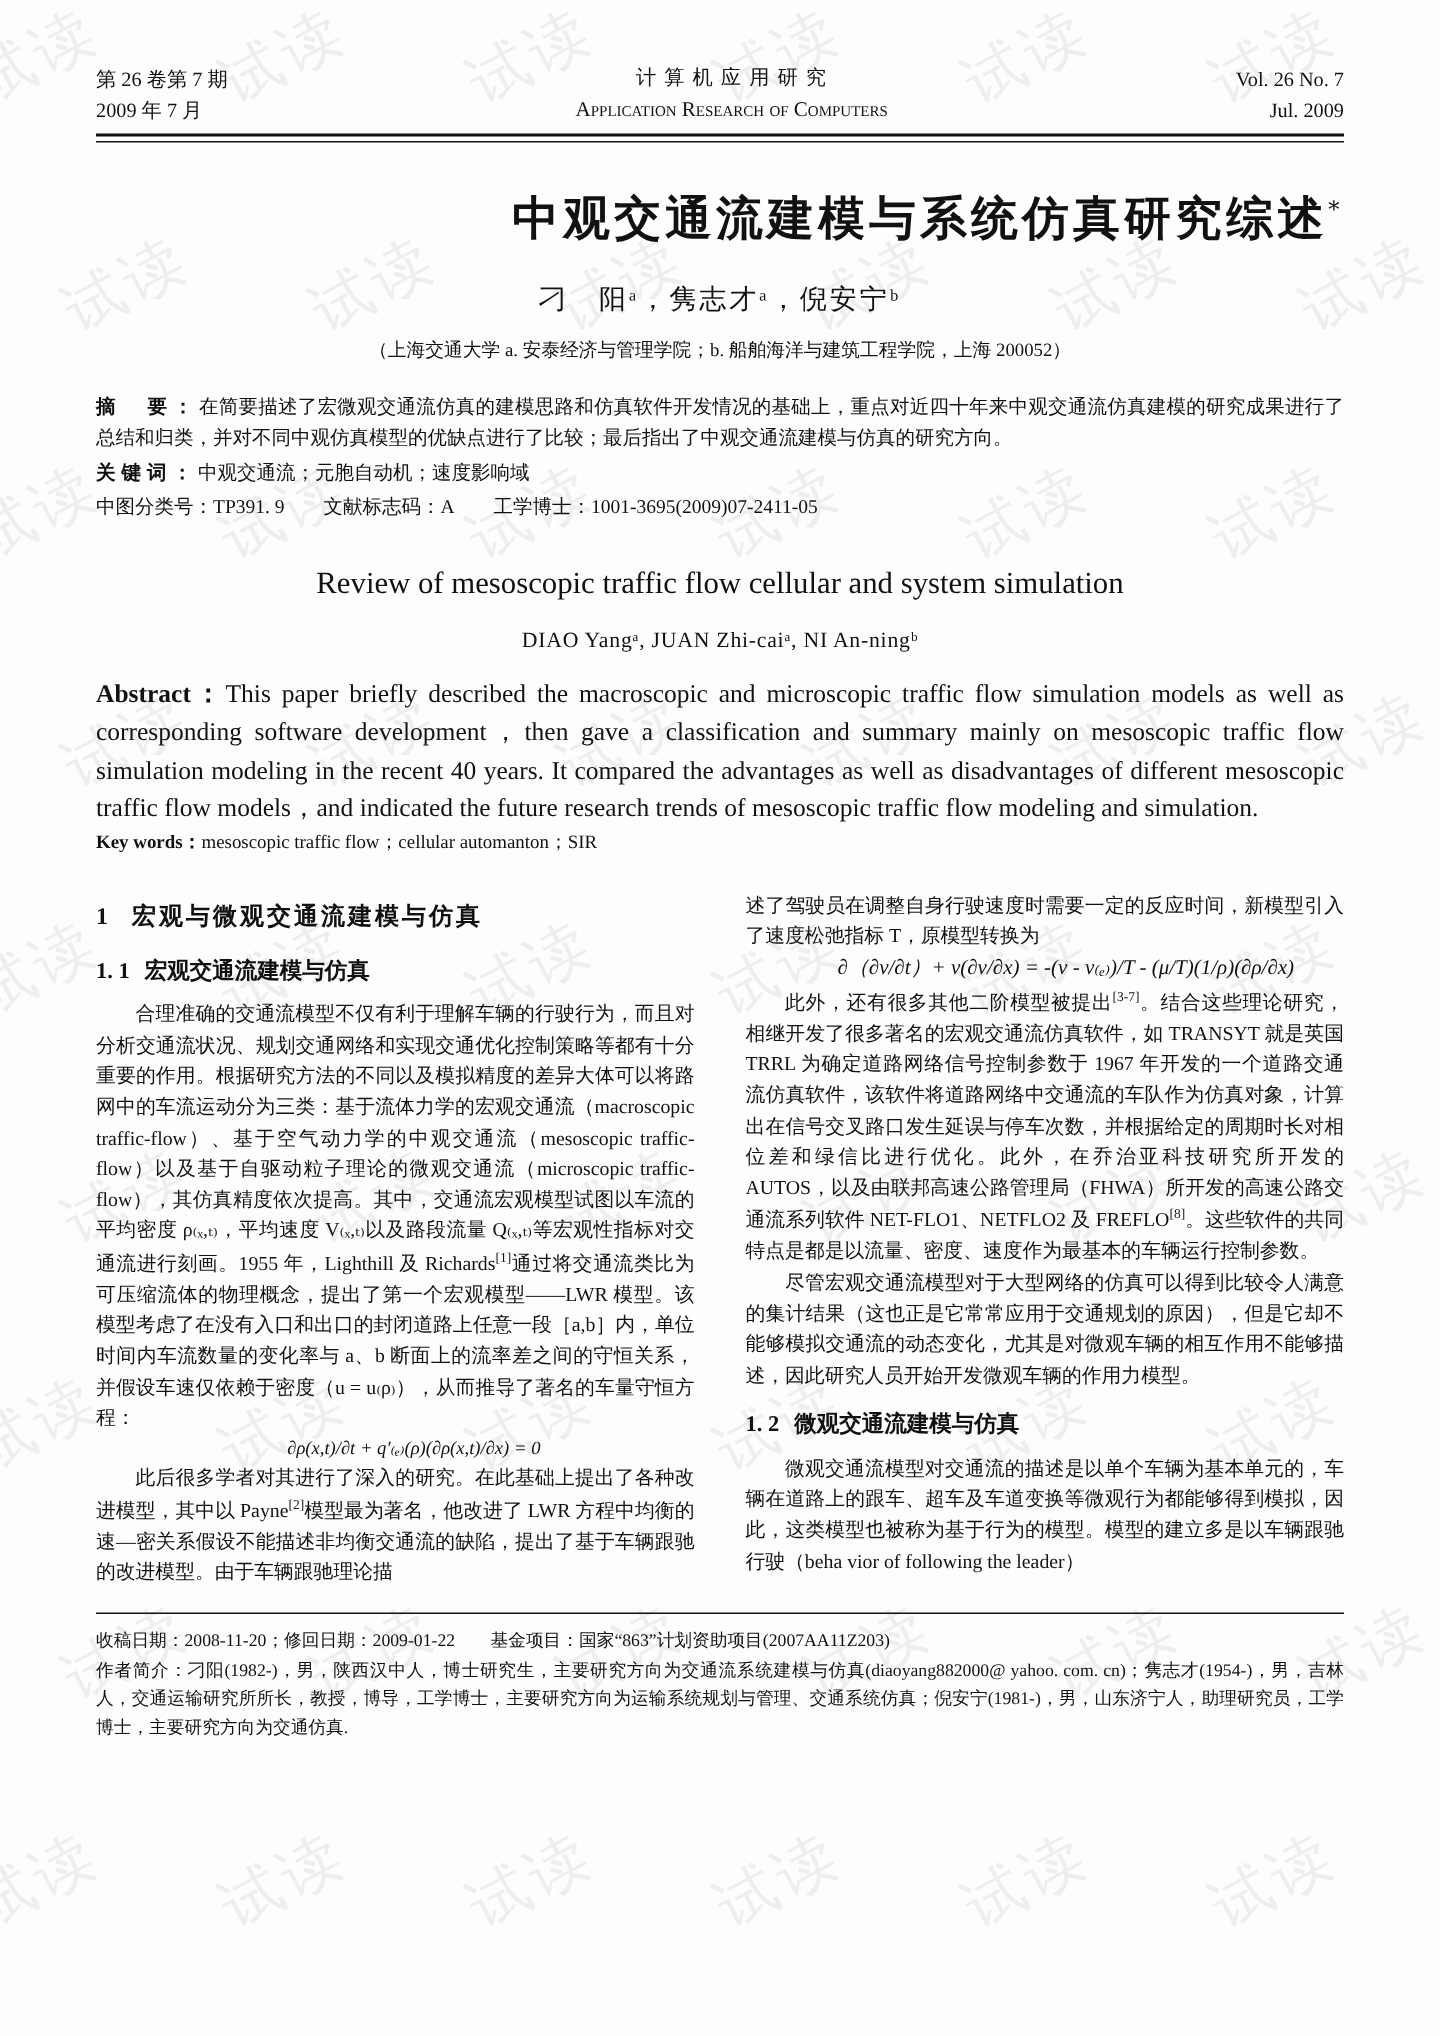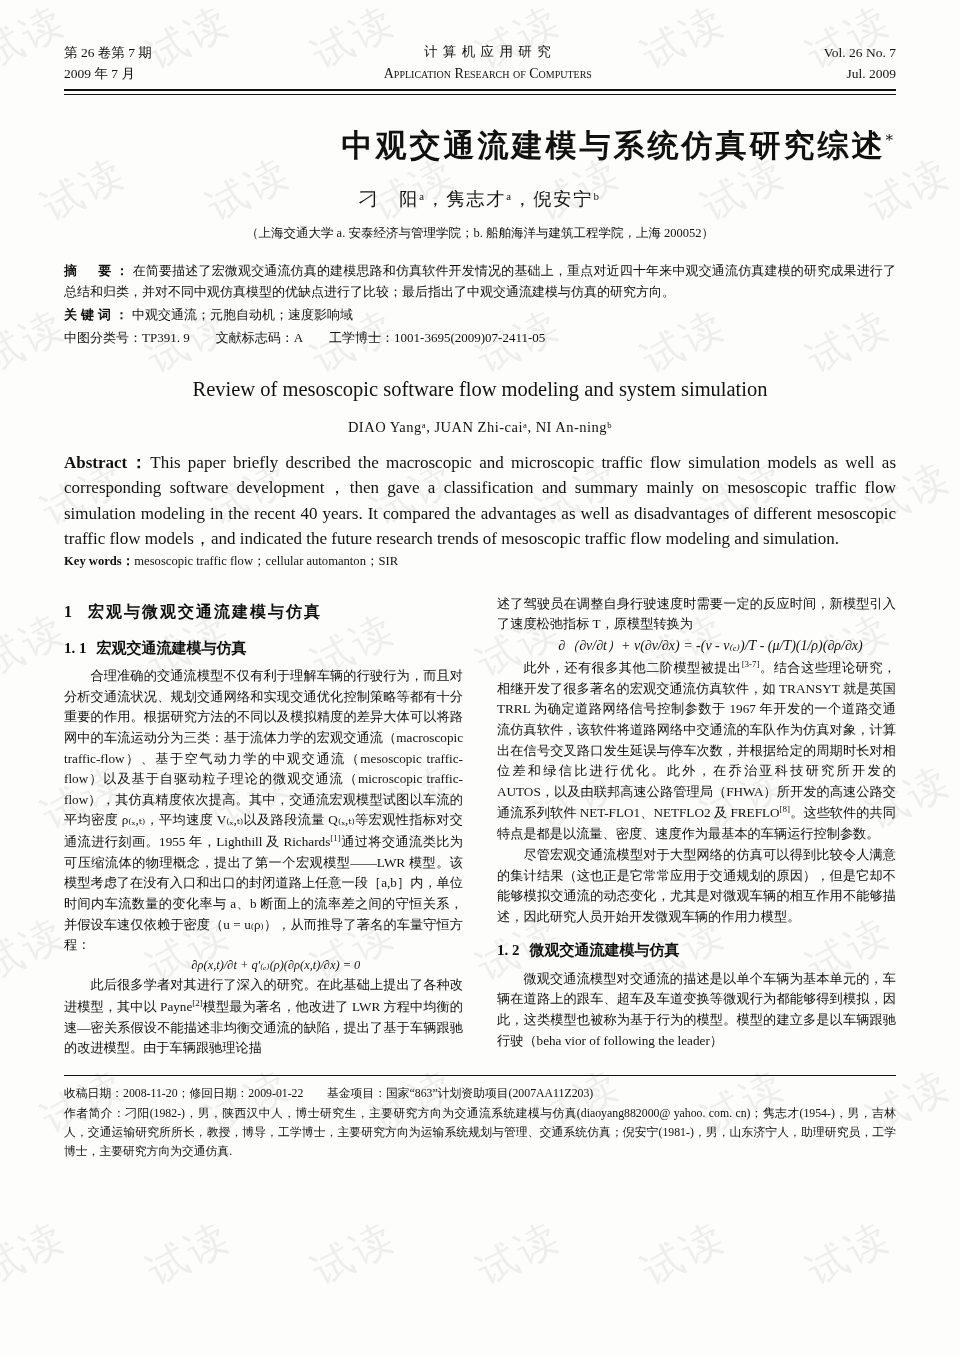--- a/index.html
+++ b/index.html
@@ -267,21 +267,21 @@
         <span class="lbl">摘　要：</span><span>在简要描述了宏微观交通流仿真的建模思路和仿真软件开发情况的基础上，重点对近四十年来中观交通流仿真建模的研究成果进行了总结和归类，并对不同中观仿真模型的优缺点进行了比较；最后指出了中观交通流建模与仿真的研究方向。</span>
       </p>
       <p class="kw-cn">
         <span class="lbl">关键词：</span><span>中观交通流；元胞自动机；速度影响域</span>
       </p>
       <p class="meta-line">
         <span>中图分类号：</span><span>TP391. 9</span><span class="gap"></span><span>文献标志码：</span><span>A</span><span class="gap"></span><span>工学博士：</span><span>1001-3695(2009)07-2411-05</span>
       </p>
     </div>
 
-    <div class="title-en">Review of mesoscopic software flow modeling and system simulation</div>
+    <div class="title-en">Review of mesoscopic traffic flow cellular and system simulation</div>
     <div class="authors-en">DIAO Yangᵃ, JUAN Zhi-caiᵃ, NI An-ningᵇ</div>
 
     <div class="abs-en">
       <b>Abstract：</b><span>This paper briefly described the macroscopic and microscopic traffic flow simulation models as well as corresponding software development，then gave a classification and summary mainly on mesoscopic traffic flow simulation modeling in the recent 40 years. It compared the advantages as well as disadvantages of different mesoscopic traffic flow models，and indicated the future research trends of mesoscopic traffic flow modeling and simulation.</span>
     </div>
     <div class="kw-en">
       <b>Key words：</b><span>mesoscopic traffic flow；cellular automanton；SIR</span>
     </div>
 
     <div class="body-cols">

